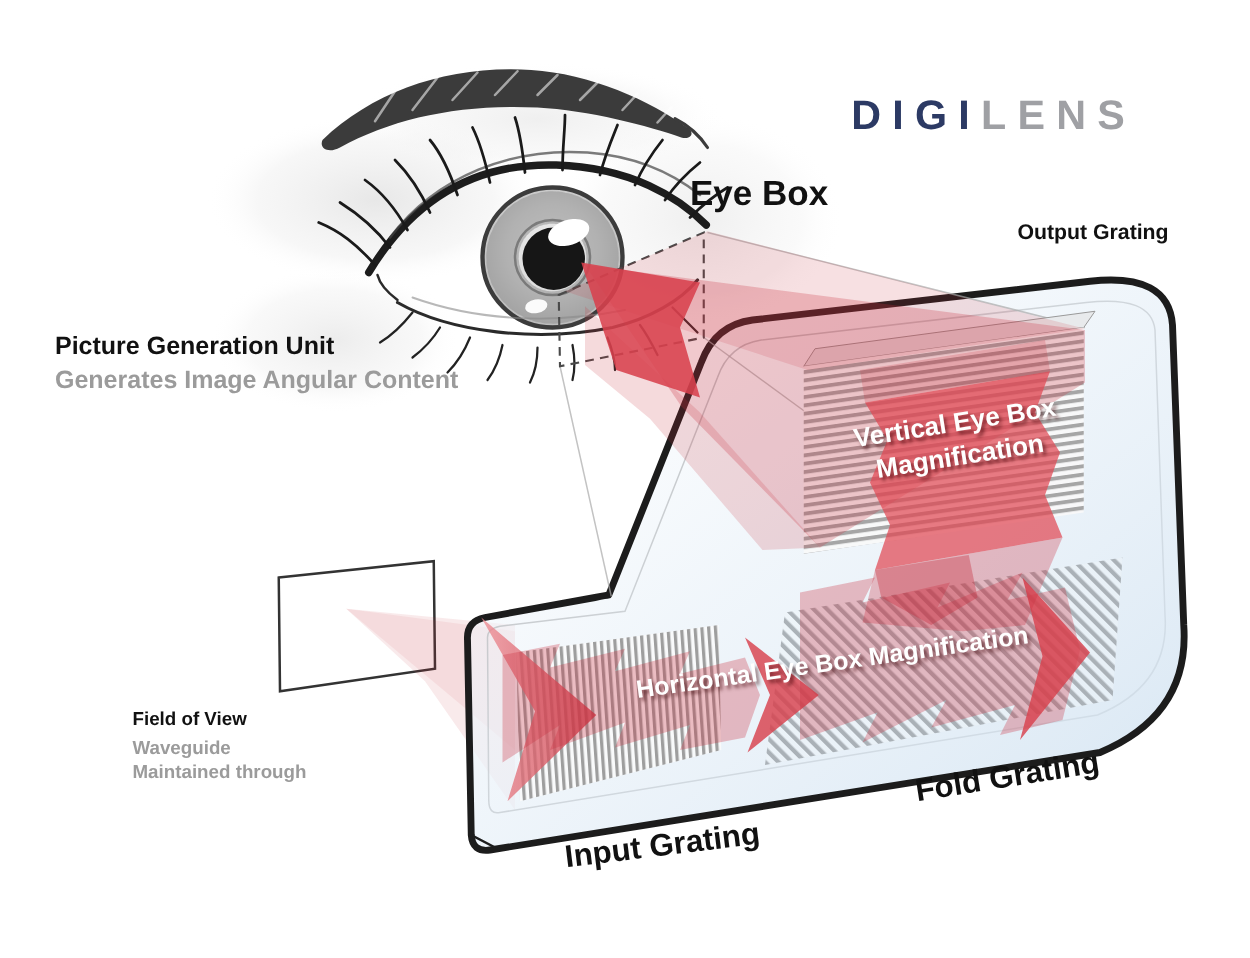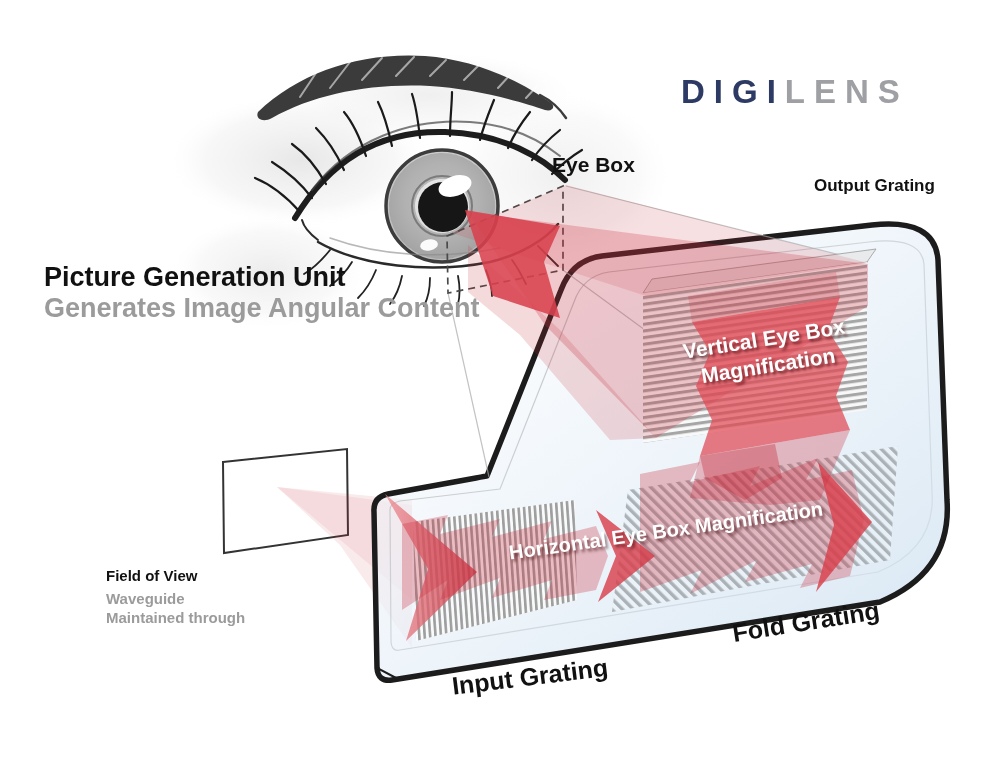--- a/index.html
+++ b/index.html
@@ -8,23 +8,23 @@
     font-family:"Liberation Sans", sans-serif;
   }
   #stage svg{position:absolute;left:0;top:0;}
   .lbl{position:absolute;font-weight:bold;color:#111;white-space:nowrap;line-height:1.25;}
   .lbl.gray{color:#9b9b9b;}
   .lbl.white{
     color:#fff;text-align:center;
     text-shadow:2px 3px 3px rgba(60,0,6,.55);
   }
   .rot{transform-origin:center center;}
-  #eye-box-label{left:552px;top:152px;font-size:21px;}
+  #eye-box-label{left:552px;top:137px;font-size:28px;}
   #output-grating-label{left:784px;top:175px;font-size:17px;margin-left:30px;}
-  #pgu-block{left:44px;top:263px;font-size:27px;line-height:29px;}
+  #pgu-block{left:44px;top:263px;font-size:20px;line-height:29px;}
   #fov-block{left:106px;top:561px;font-size:15px;line-height:29px;}
   #input-grating-label{left:530px;top:677px;font-size:25px;transform:translate(-50%,-50%) rotate(-7deg);}
   #fold-grating-label{left:806px;top:622px;font-size:25px;transform:translate(-50%,-50%) rotate(-9deg);}
   #vertical-mag-label{left:766px;top:352px;width:200px;font-size:21px;line-height:27px;transform:translate(-50%,-50%) rotate(-9deg);}
   #horizontal-mag-label{left:666px;top:531px;font-size:20px;transform:translate(-50%,-50%) rotate(-8deg);}
   #logo{left:681px;top:73px;font-size:33px;font-weight:800;letter-spacing:9px;position:absolute;white-space:nowrap;}
   #logo .p1{color:var(--logo-navy,#2c3a64);}
   #logo .p2{color:var(--logo-gray,#9fa0a4);}
 </style>
 </head>

